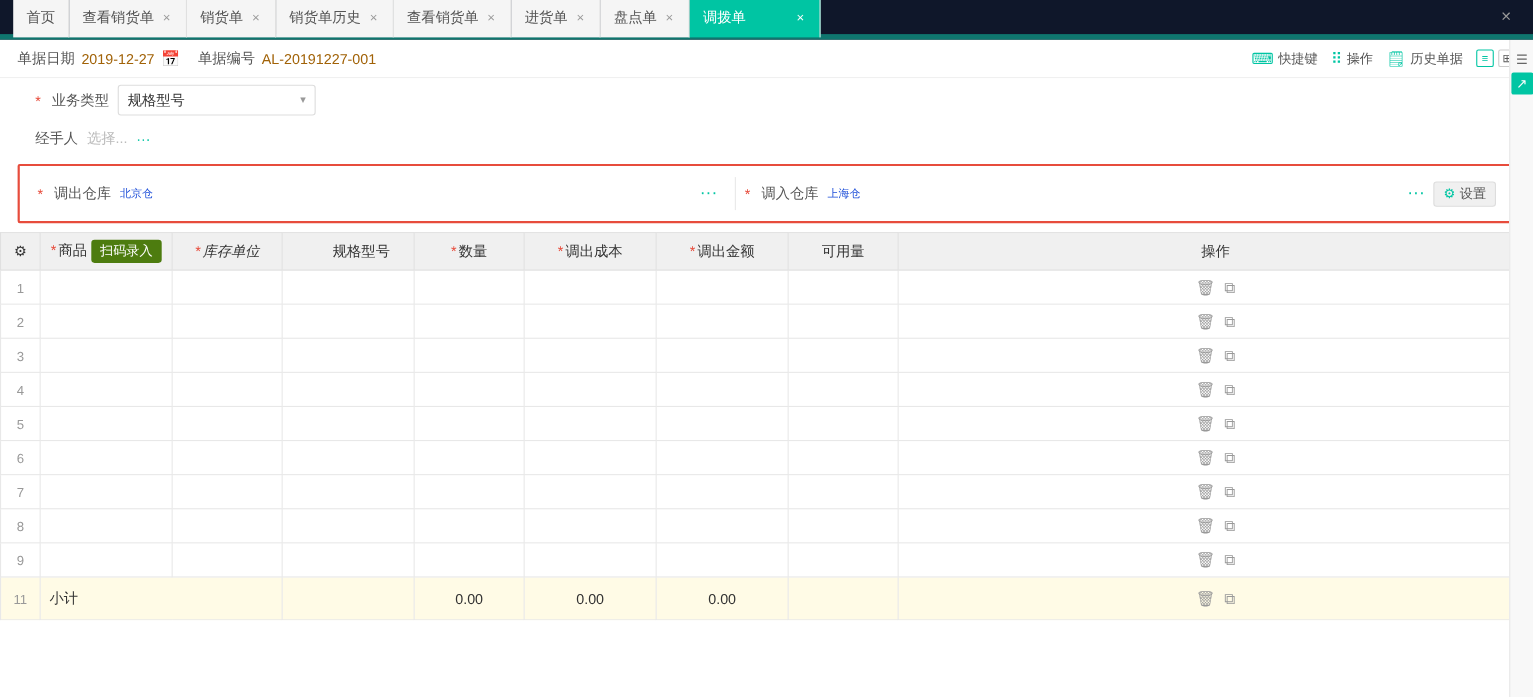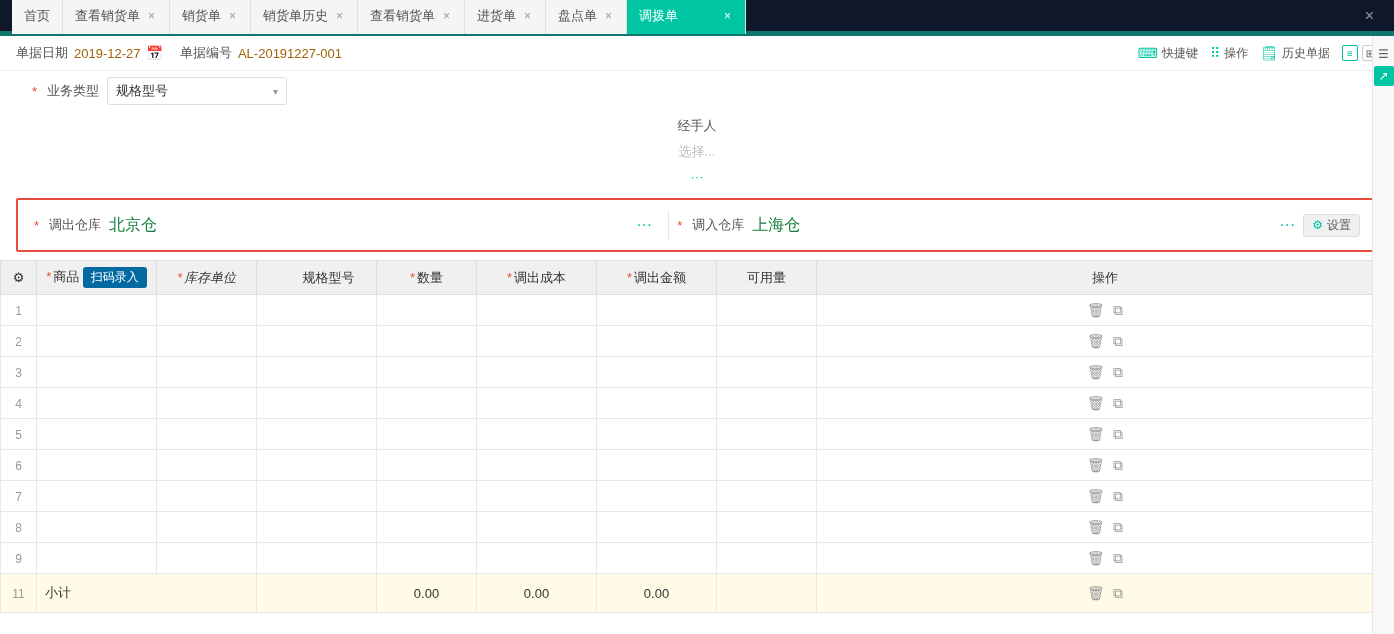--- a/index.html
+++ b/index.html
@@ -104,22 +104,22 @@
       flex: 1;
       gap: 8px;
     }
     .warehouse-label {
       color: #555;
       font-size: 13px;
       white-space: nowrap;
     }
     .required-star { color: #e74c3c; margin-right: 2px; }
     .warehouse-value {
-      color: #15803d;
-      font-size: 16px;
+      color: #1d4ed8;
+      font-size: 10px;
     }
     .more-dots {
       color: #00c5a3;
       cursor: pointer;
       margin-left: auto;
       font-size: 16px;
       padding: 0 8px;
     }
     .warehouse-divider {
       width: 1px;
@@ -161,21 +161,20 @@
       cursor: pointer;
       background: #fff;
     }
     .business-select .text { flex: 1; font-size: 13px; }
     .business-select .arrow { color: #999; font-size: 10px; }
     .person-row {
       display: flex;
       align-items: center;
       padding: 6px 16px;
       gap: 8px;
-      flex-direction: column;
     }
     .person-placeholder { color: #bbb; font-size: 13px; }
     .person-more { color: #00c5a3; cursor: pointer; }
 
     
     .table-container {
       margin: 8px 0 0 0;
       overflow: auto;
     }
     .data-table {
@@ -201,21 +200,21 @@
       text-align: center;
       color: #333;
     }
     .data-table tr.subtotal-row td {
       background: #fffbe6;
       padding: 4px 8px;
       margin-left: 32px;
     }
     .th-required { color: #e74c3c; margin-right: 2px; }
     .scan-btn {
-      background: #0369a1;
+      background: #4d7c0f;
       color: #fff;
       border: none;
       border-radius: 3px;
       padding: 2px 8px;
       font-size: 12px;
       cursor: pointer;
     }
     .th-ops { min-width: 80px; }
     .row-num { color: #999; font-size: 12px; }
     .op-delete { color: #999; cursor: pointer; font-size: 14px; }

